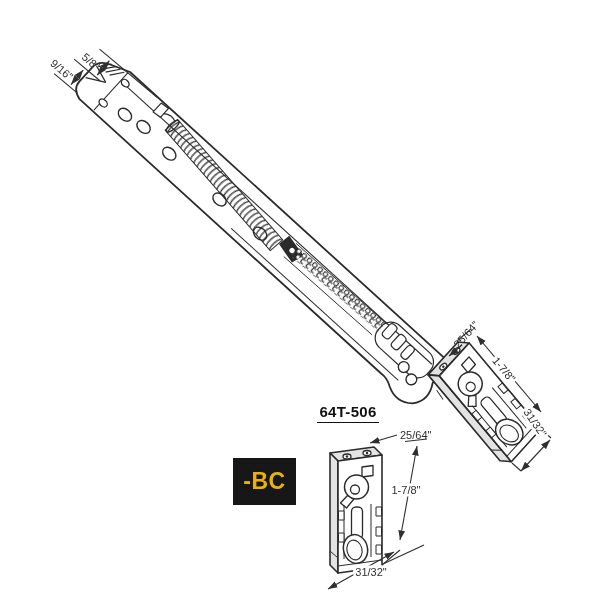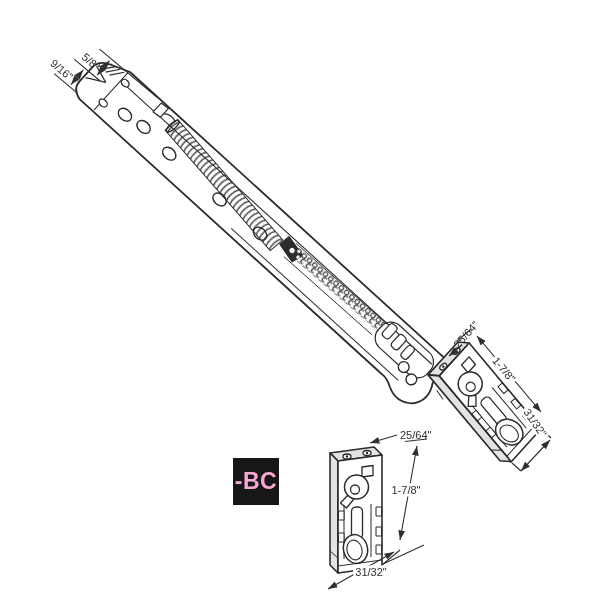--- a/index.html
+++ b/index.html
@@ -4,22 +4,22 @@
 <style>
   html,body{margin:0;padding:0;background:#ffffff;}
   #canvas{position:relative;width:600px;height:600px;background:#ffffff;overflow:hidden;
           font-family:"Liberation Sans",sans-serif;}
   #artwork{position:absolute;left:0;top:0;}
   .dim{font-family:"Liberation Sans",sans-serif;font-size:11px;fill:#2f2f2f;}
   .halo{stroke:#ffffff;stroke-width:5px;paint-order:stroke;fill:#2f2f2f;}
   #part-number{position:absolute;left:312px;top:403px;width:72px;text-align:center;
                font-size:15px;font-weight:bold;color:#111111;}
   #part-number span{display:inline-block;border-bottom:1.6px solid #111111;padding:0 2px 2px 2px;letter-spacing:.3px;}
-  #variant-badge{position:absolute;left:233px;top:458px;width:46px;height:47px;background:#171717;
-                 color:#f9a8d4;font-size:23px;font-weight:bold;display:flex;align-items:center;
+  #variant-badge{position:absolute;left:233px;top:458px;width:63px;height:47px;background:#171717;
+                 color:#eab308;font-size:23px;font-weight:bold;display:flex;align-items:center;
                  justify-content:center;letter-spacing:.5px;}
 </style>
 </head>
 <body>
 <div id="canvas">
 
 <svg id="artwork" width="600" height="600" viewBox="0 0 600 600">
   <defs>
     <marker id="arr" markerWidth="11" markerHeight="9" refX="9.5" refY="4" orient="auto-start-reverse" markerUnits="userSpaceOnUse">
       <path d="M0,0.6 L9.5,4 L0,7.4 Z" fill="#2f2f2f"></path>
@@ -145,15 +145,18 @@
     <line x1="417" y1="446" x2="400" y2="540" marker-start="url(#arr)" marker-end="url(#arr)"></line>
     <line x1="383" y1="564" x2="424" y2="545"></line>
     <text class="dim halo" x="406" y="494" text-anchor="middle">1-7/8"</text>
 
     <line x1="382" y1="565" x2="400" y2="550"></line>
     <line x1="394" y1="552" x2="328" y2="589" marker-start="url(#arr)" marker-end="url(#arr)"></line>
     <text class="dim halo" x="371" y="576" text-anchor="middle">31/32"</text>
   </g>
 </svg>
 
+<div id="part-number">
+  <span>64T-506</span>
+</div>
 <div id="variant-badge">-BC</div>
 
 </div>
 
 </body></html>

